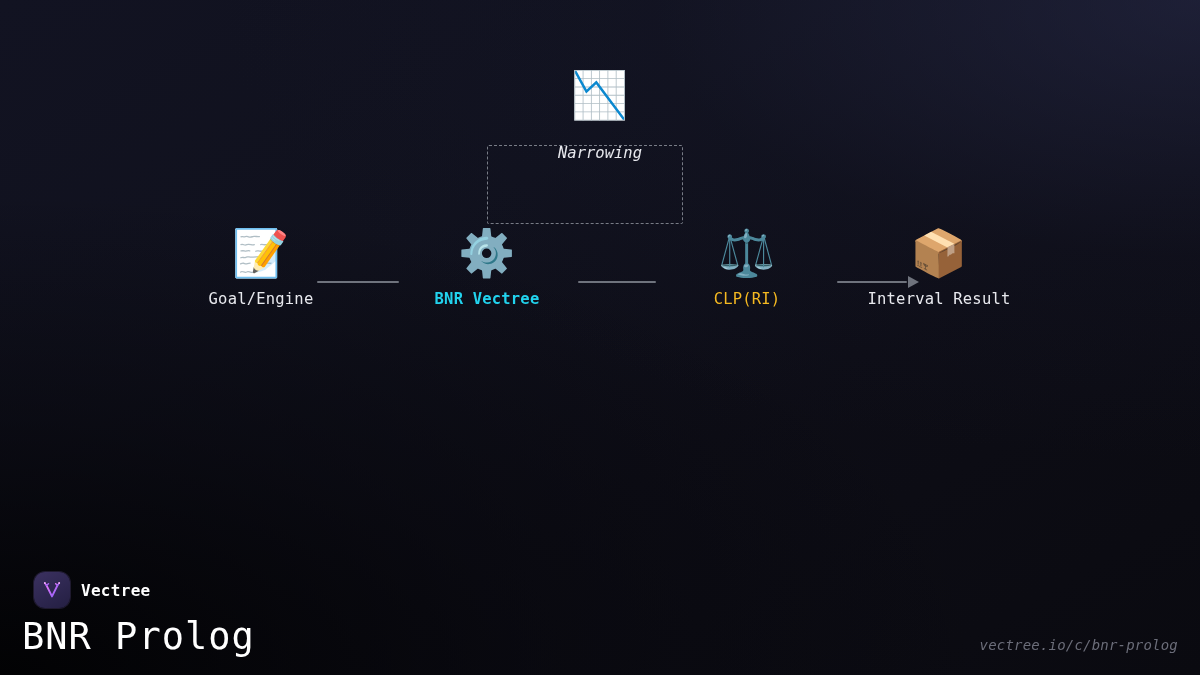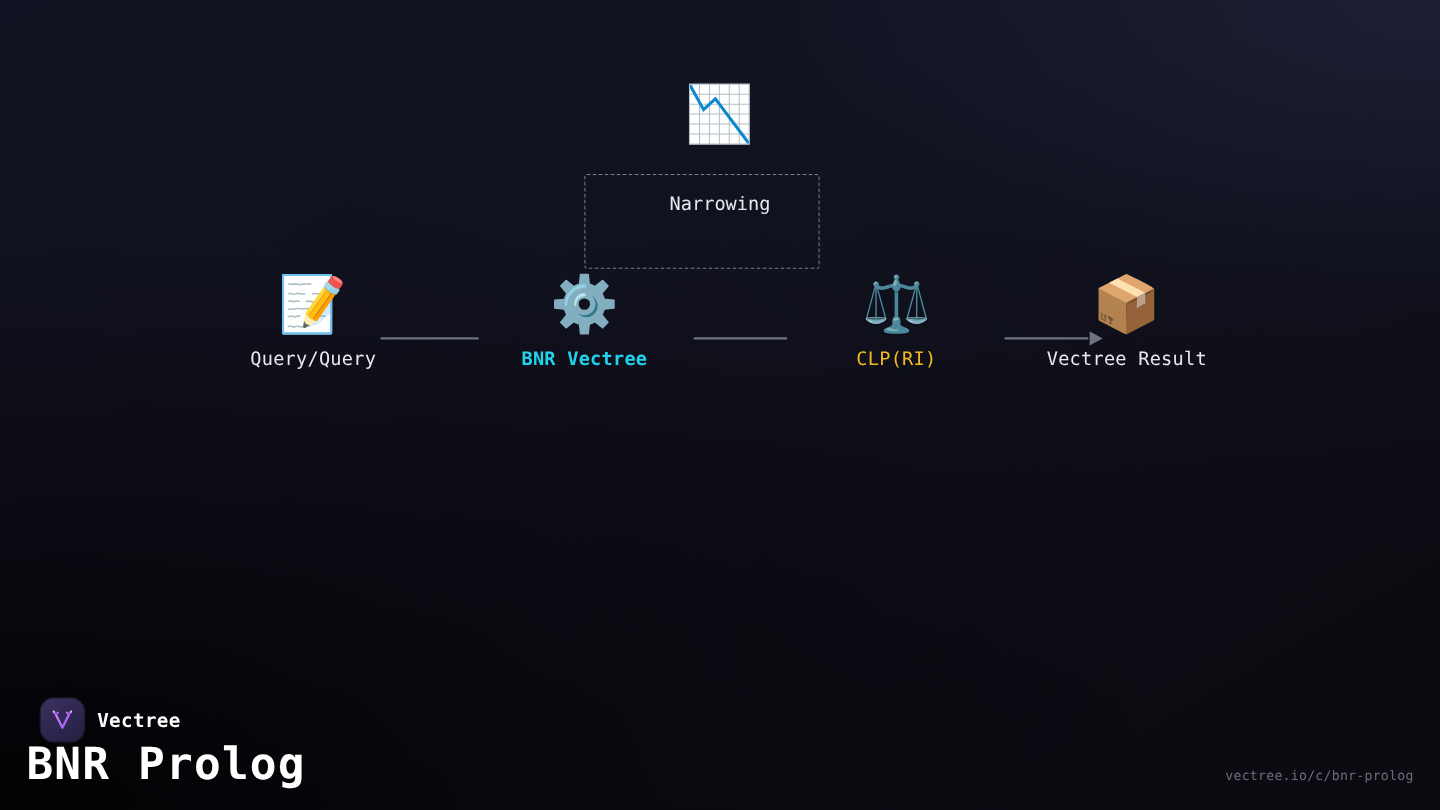--- a/index.html
+++ b/index.html
@@ -112,69 +112,70 @@
     justify-content: center;
     box-shadow: 0 0 0 1px rgba(150,120,220,0.18);
   }
   .brand-name {
     font-size: 16px;
     font-weight: bold;
     color: #ffffff;
     letter-spacing: 0.3px;
   }
   .brand-title {
-    margin-top: 0;
+    margin-top: 10px;
     font-size: 37px;
-    font-weight: bold;
+    font-weight: normal;
     color: #ffffff;
     letter-spacing: 1px;
     line-height: 1.05;
   }
   .url {
     position: absolute;
     right: 22px;
     bottom: 22px;
-    font-size: 11px;
+    font-size: 14px;
     color: #6b6d79;
     letter-spacing: 0.2px;
+    font-style: italic;
   }
 </style>
 </head>
 <body>
 
 <div class="canvas">
 
   <div class="diagram">
 
     <div class="group-box" style="left: 487px; top: 145px; width: 194px; height: 77px;"></div>
     <div class="group-glyph" style="left: 600px; top: 66px;">📉</div>
-    <div class="group-label" style="left: 600px; top: 161px;">Narrowing</div>
+    <div class="group-label" style="left: 600px; top: 144px; font-style: italic;">Narrowing</div>
 
     <div class="conn" style="left: 317px; top: 281px; width: 82px;"></div>
     <div class="conn" style="left: 578px; top: 281px; width: 78px;"></div>
     <div class="conn arrow" style="left: 837px; top: 281px; width: 70px;"></div>
 
     <div class="node" style="left: 261px; top: 224px;">
       <span class="glyph">📝</span>
-      <span class="label">Query/Query</span>
+      <span class="label">Goal/Engine</span>
     </div>
 
     <div class="node accent-cyan" style="left: 487px; top: 224px;">
       <span class="glyph">⚙️</span>
       <span class="label">BNR Vectree</span>
     </div>
 
     <div class="node accent-amber" style="left: 747px; top: 224px;">
       <span class="glyph">⚖️</span>
       <span class="label">CLP(RI)</span>
     </div>
 
     <div class="node" style="left: 939px; top: 224px;">
       <span class="glyph">📦</span>
-      <span class="label">Vectree Result</span>
+      <span class="label">Interval Result</span>
     </div>
   </div>
 
   <div class="brand">
     <div class="brand-row">
       <div class="brand-logo">
         <svg width="22" height="22" viewBox="0 0 24 24" aria-hidden="true">
           <defs>
             <linearGradient id="vg" x1="0" y1="0" x2="1" y2="1">
               <stop offset="0%" stop-color="#e879f9"></stop>

